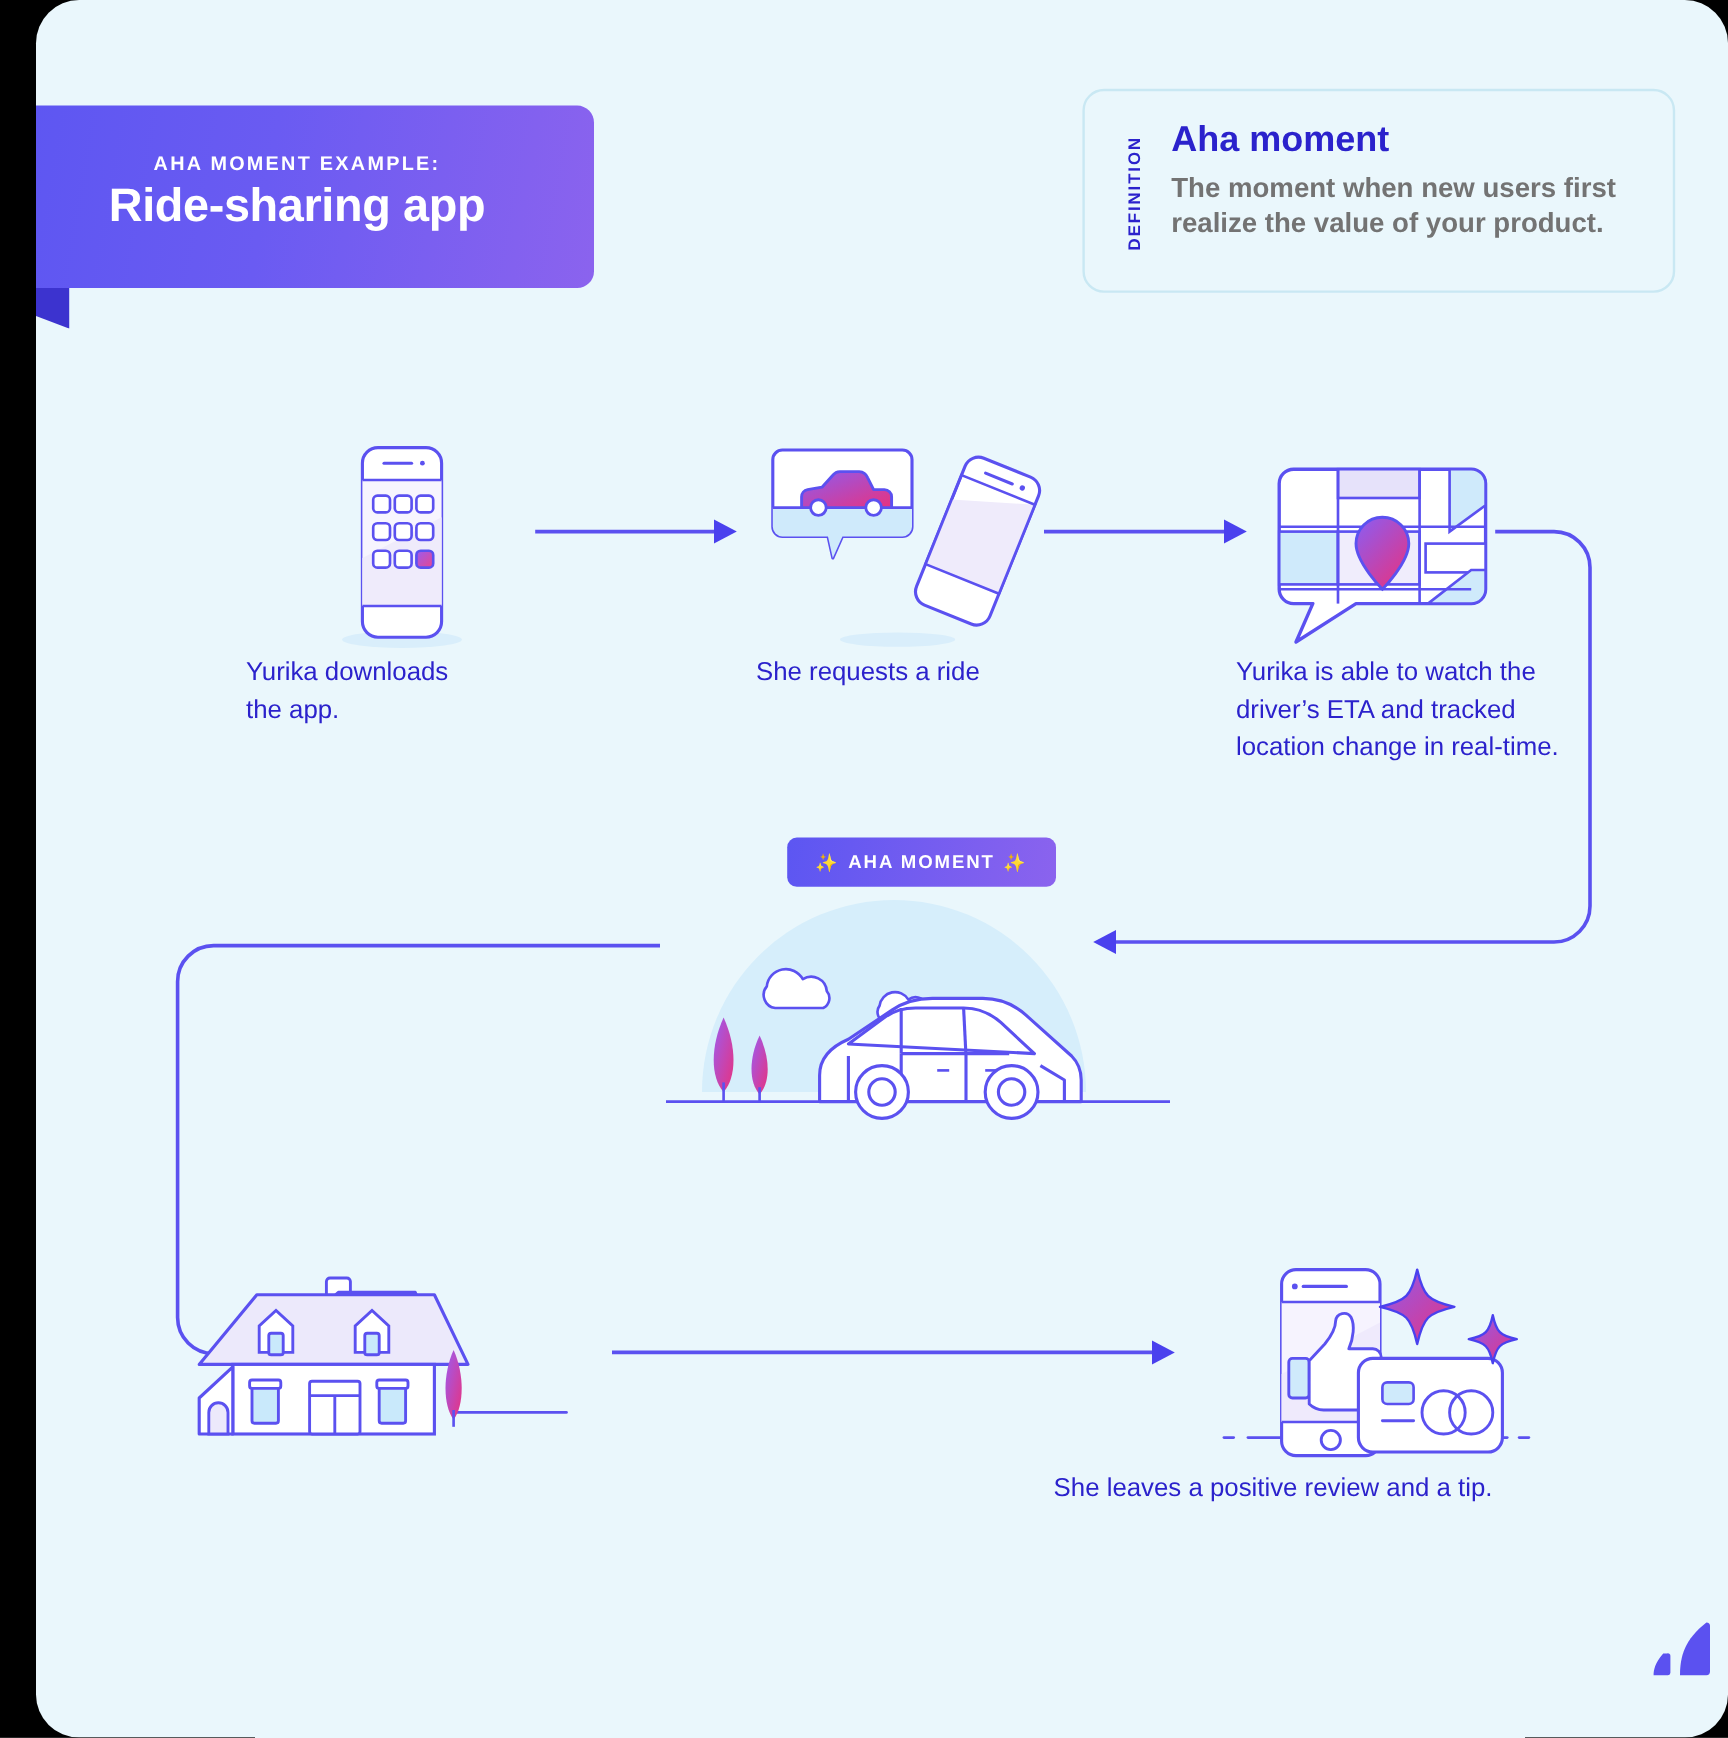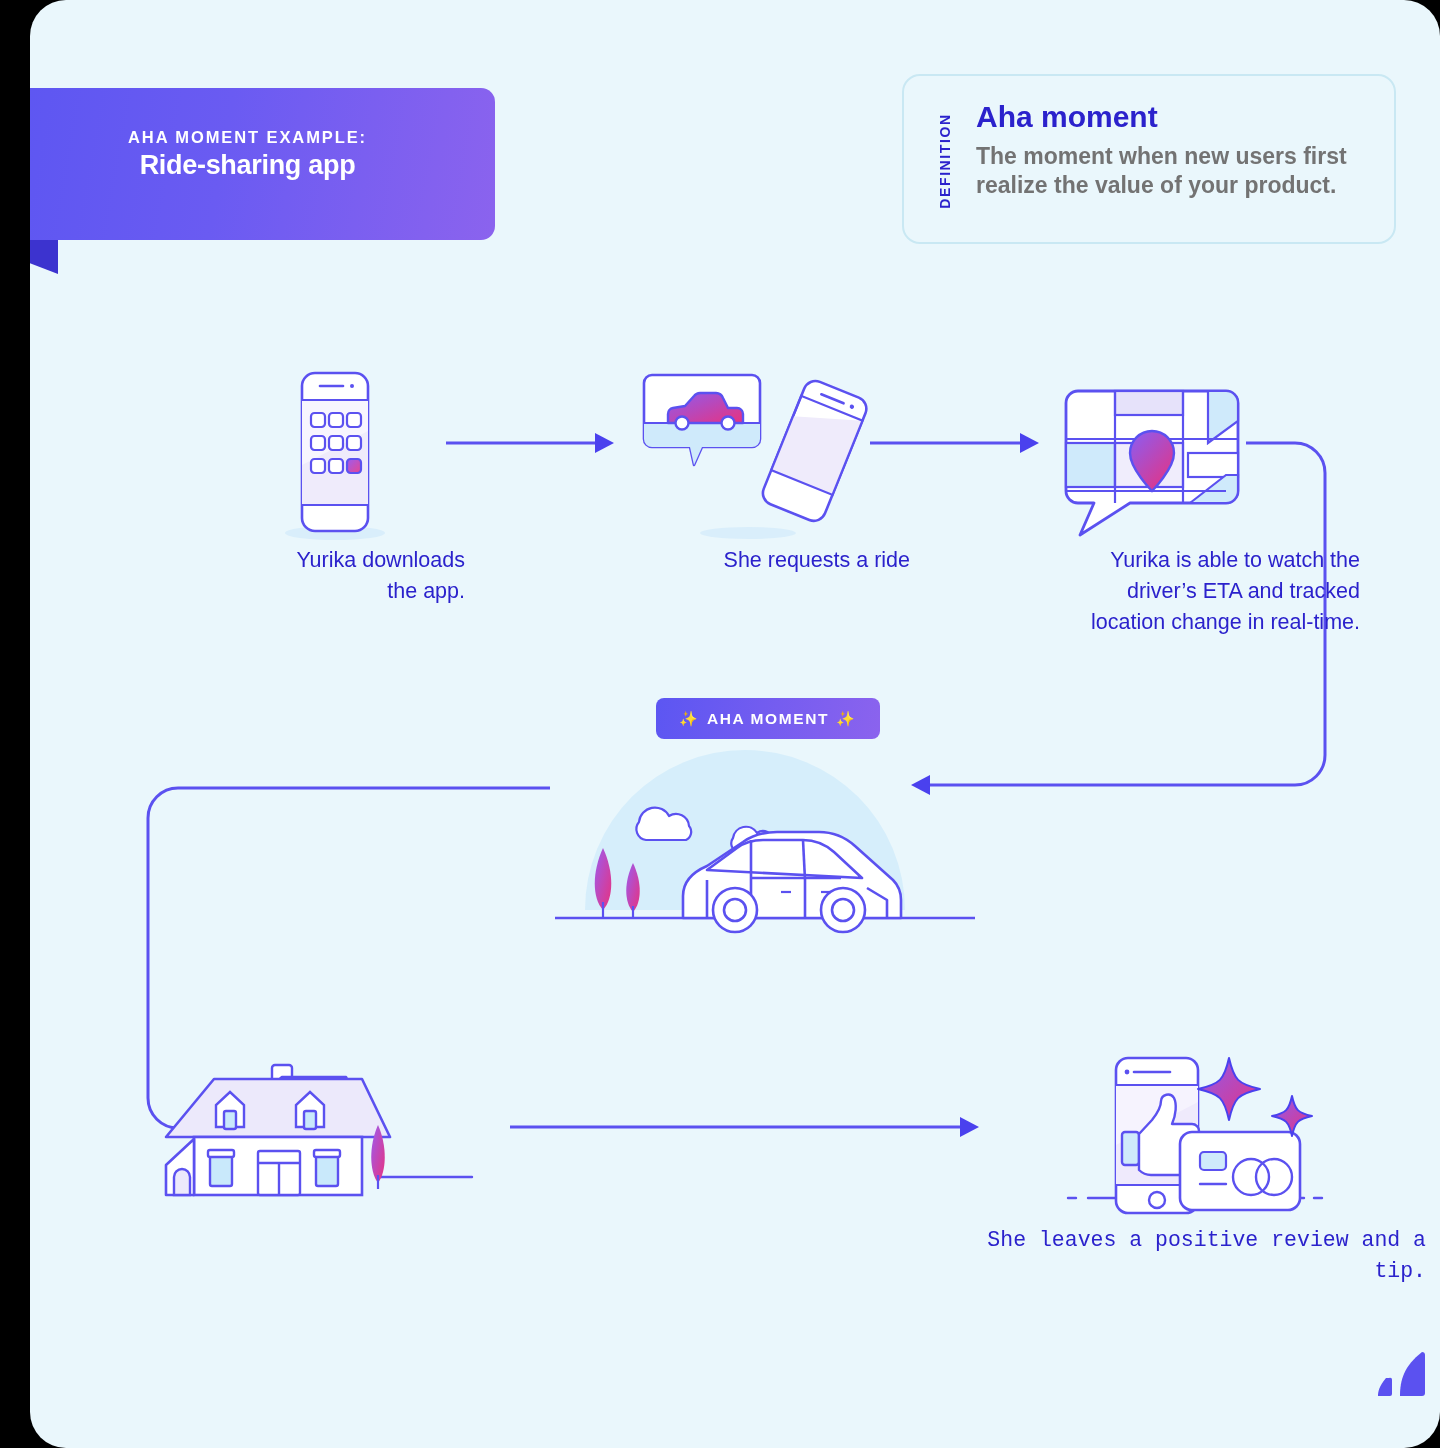--- a/index.html
+++ b/index.html
@@ -20,40 +20,40 @@
     position:absolute;left:0;top:152px;width:58px;height:34px;
     background:#3c33cf;
     clip-path:polygon(0 0,100% 0,100% 100%,0 35%);
   }
   .ribbon-eyebrow{
     position:absolute;left:0;top:40px;width:495px;text-align:center;
     color:#ffffff;font-size:16.5px;font-weight:bold;letter-spacing:1.9px;
   }
   .ribbon-title{
     position:absolute;left:0;top:62px;width:495px;text-align:center;
-    color:#ffffff;font-size:27px;font-weight:bold;letter-spacing:-0.3px;
+    color:#ffffff;font-size:39px;font-weight:bold;letter-spacing:-0.3px;
   }
   
   .defbox{
     position:absolute;left:872px;top:74px;width:494px;height:170px;
     border:2px solid #c9e8f3;border-radius:18px;box-sizing:border-box;
   }
   .def-vert{
     position:absolute;left:28px;top:0;height:170px;width:26px;
     display:flex;align-items:center;justify-content:center;
   }
   .def-vert span{
     transform:rotate(-90deg);white-space:nowrap;
     color:#2b22cc;font-size:14px;font-weight:bold;letter-spacing:1.6px;
   }
   .def-body{position:absolute;left:72px;top:24px;right:22px;}
   .def-title{color:#2b22cc;font-size:30px;font-weight:bold;line-height:1.15;}
   .def-text{color:#737373;font-size:23px;line-height:1.28;margin-top:7px;font-weight:bold;}
   
-  .step{position:absolute;text-align:right;}
+  .step{position:absolute;text-align:left;}
   .cap{color:#2b22cc;font-size:21.5px;line-height:1.45;}
   .badge{
     position:absolute;left:626px;top:698px;width:224px;height:41px;
     border-radius:8px;background:linear-gradient(100deg,#5c56f2 0%,#8b63ee 100%);
     color:#fff;font-size:15.5px;font-weight:bold;letter-spacing:1.6px;
     display:flex;align-items:center;justify-content:center;
   }
   .spark{color:#ffd98a;font-size:15px;margin:0 7px;}
   .logo{position:absolute;left:1340px;top:1348px;width:66px;height:62px;}
   svg{display:block;overflow:visible;}
@@ -285,21 +285,21 @@
           <rect x="148" y="96" width="42" height="44" rx="2"></rect>
           <line x1="169" y1="108" x2="169" y2="140"></line>
           <line x1="148" y1="108" x2="190" y2="108"></line>
         </g>
 
         <path d="M268 128 c-9 -12 -9 -38 0 -58 c9 20 9 46 0 58 z" fill="url(#gTree)"></path>
         <line x1="268" y1="120" x2="268" y2="134" stroke="#5b51f0" stroke-width="2.2"></line>
       </svg>
     </div>
 
-    <div class="step" style="left:896px;top:1040px;width:500px;font-family:Liberation Mono, monospace;">
+    <div class="step" style="left:848px;top:1040px;width:500px;">
       <svg width="500" height="185" viewBox="0 0 500 185">
         <g stroke="#5b51f0" stroke-width="2.4" stroke-linecap="round">
           <line x1="142" y1="158" x2="150" y2="158"></line>
           <line x1="162" y1="158" x2="190" y2="158"></line>
           <line x1="330" y1="158" x2="378" y2="158"></line>
           <line x1="388" y1="158" x2="396" y2="158"></line>
         </g>
 
         <rect x="190" y="18" width="82" height="155" rx="12" fill="#ffffff" stroke="#5b51f0" stroke-width="2.6"></rect>
         <rect x="190" y="45" width="82" height="100" fill="#f6f3fe"></rect>

